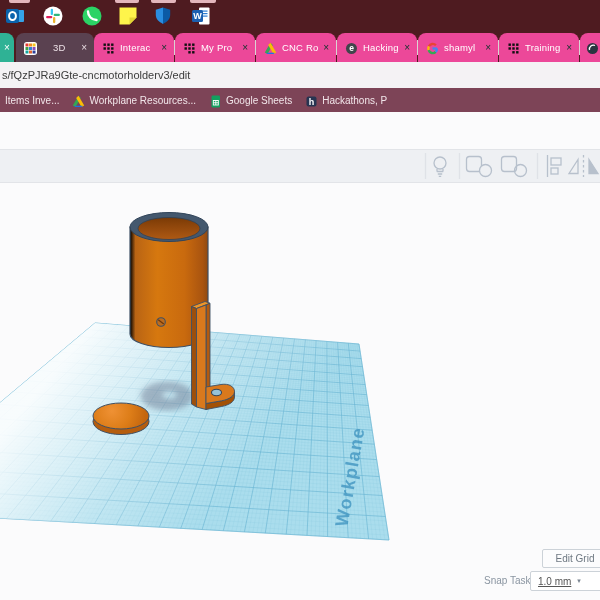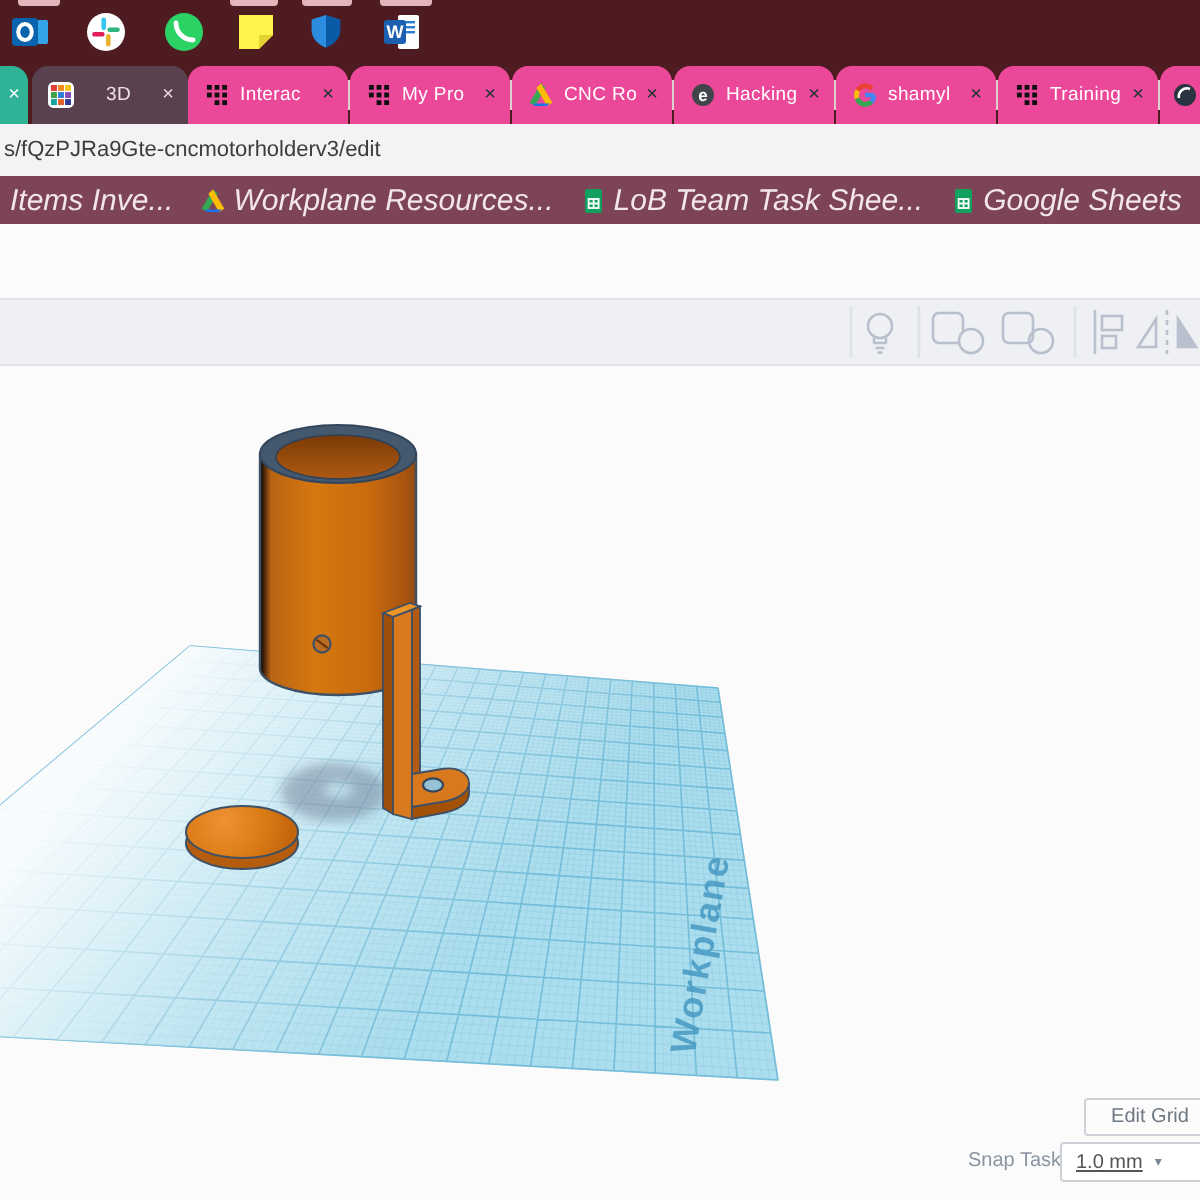--- a/index.html
+++ b/index.html
@@ -27,21 +27,21 @@
   .tab.t8 .fav{margin:0 0 0 6px;}
 
   
   .urlbar{position:absolute;left:0;top:62px;width:600px;height:26px;background:#f4f2f4;display:flex;align-items:center;}
   .urltext{font-size:11px;color:#3c3c3c;padding-left:2px;white-space:nowrap;}
 
   
   .bookmarks{position:absolute;left:0;top:88px;width:600px;height:24px;background:#7d4457;display:flex;align-items:center;gap:13px;padding-left:5px;box-sizing:border-box;}
   .bm{display:flex;align-items:center;gap:4px;flex:none;}
   .bm .bmi{width:13px;height:13px;flex:none;}
-  .bm .bml{font-size:15px;color:#f2e6ea;white-space:nowrap;font-style:italic;}
+  .bm .bml{font-size:10px;color:#f2e6ea;white-space:nowrap;}
 
   
   .tk-toolbar{position:absolute;left:0;top:149px;width:600px;height:34px;background:#eef0f3;border-top:1px solid #e2e4e8;border-bottom:1px solid #e2e4e8;box-sizing:border-box;}
 
   
   .scene{position:absolute;left:0;top:0;width:600px;height:600px;}
 
   
   .edit-grid{position:absolute;left:542px;top:549px;width:66px;height:19px;background:#fcfcfd;border:1px solid #ccd2d8;border-radius:2px;font-size:10px;color:#6e7882;display:flex;align-items:center;justify-content:center;box-sizing:border-box;}
   .snap-label{position:absolute;left:484px;top:575px;font-size:10px;color:#8a95a1;}
@@ -331,30 +331,20 @@
       <span class="bml">Workplane Resources...</span>
     </div>
     <div class="bm">
       <span class="bmi">
         <svg viewBox="0 0 13 13">
             <rect x="2.5" y="0.5" width="8.5" height="12" rx="1.3" fill="#12a05f"></rect>
             <rect x="4.3" y="5.5" width="5" height="4.5" fill="none" stroke="#fff" stroke-width="0.9"></rect>
             <path d="M4.3,7.75 h5 M6.8,5.5 v4.5" stroke="#fff" stroke-width="0.9"></path>
           </svg>
       </span>
-      <span class="bml">LoB Team Task Shee...</span>
-    </div>
-    <div class="bm">
-      <span class="bmi">
-        <svg viewBox="0 0 13 13">
-            <rect x="2.5" y="0.5" width="8.5" height="12" rx="1.3" fill="#12a05f"></rect>
-            <rect x="4.3" y="5.5" width="5" height="4.5" fill="none" stroke="#fff" stroke-width="0.9"></rect>
-            <path d="M4.3,7.75 h5 M6.8,5.5 v4.5" stroke="#fff" stroke-width="0.9"></path>
-          </svg>
-      </span>
       <span class="bml">Google Sheets</span>
     </div>
     <div class="bm">
       <span class="bmi">
         <svg viewBox="0 0 13 13">
             <rect x="1.5" y="1.5" width="10" height="10" rx="2" fill="#273451"></rect>
             <text x="6.5" y="9.8" text-anchor="middle" font-size="9" font-weight="bold" fill="#fff" font-family="Liberation Sans, sans-serif">h</text>
           </svg>
       </span>
       <span class="bml">Hackathons, P</span>

